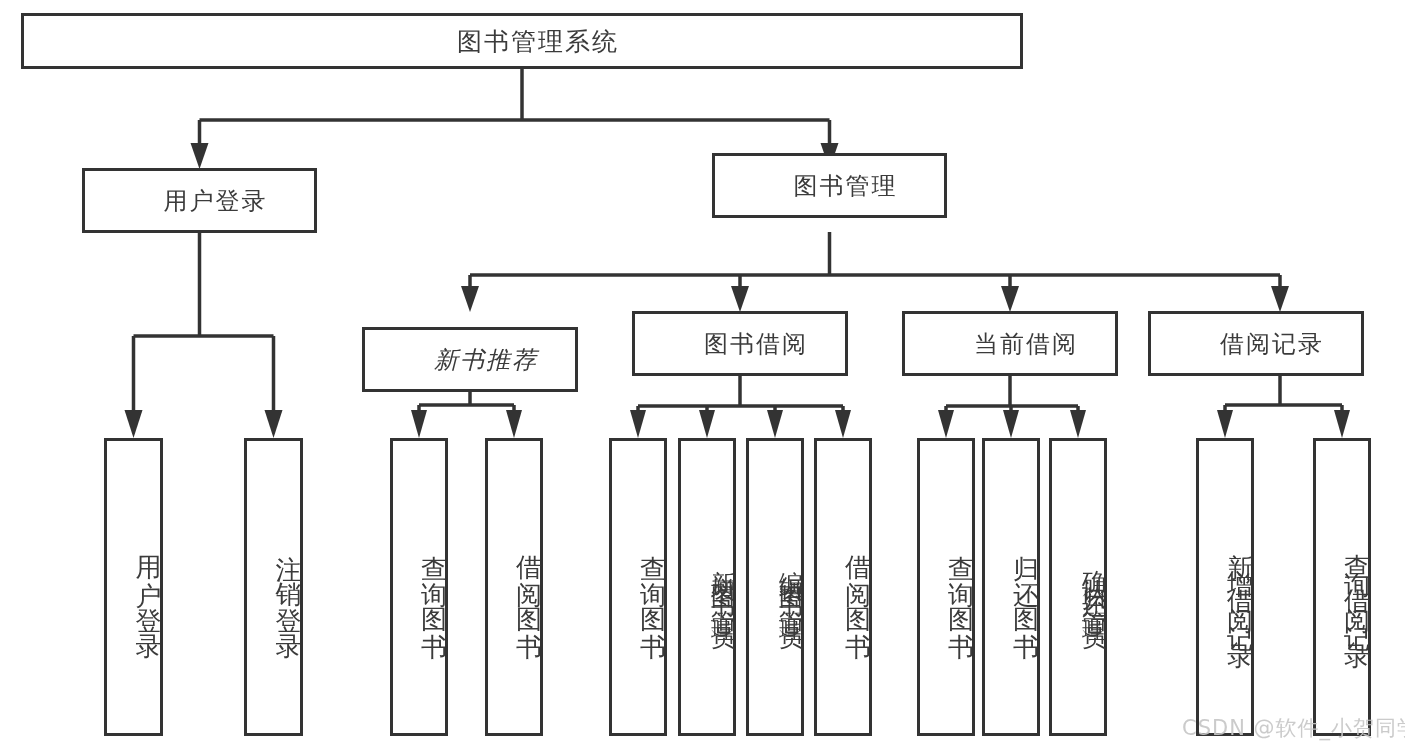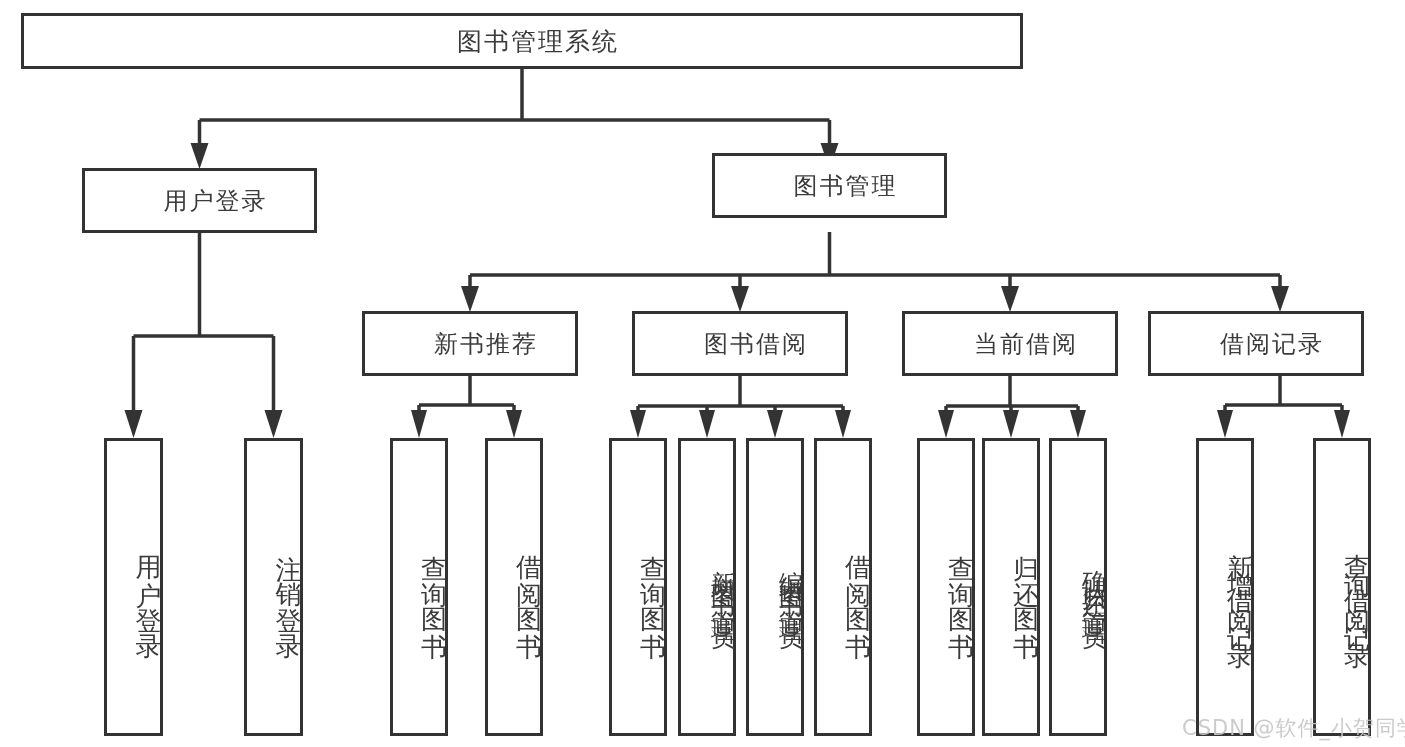--- a/index.html
+++ b/index.html
@@ -141,21 +141,21 @@
     <span class="h-label root-label">图书管理系统</span>
   </div>
 
   <div class="box" style="left:82px; top:168px; width:235px; height:65px;">
     <span class="h-label">用户登录</span>
   </div>
   <div class="box" style="left:712px; top:153px; width:235px; height:65px;">
     <span class="h-label">图书管理</span>
   </div>
 
-  <div class="box" style="left:362px; top:311px; width:216px; height:65px;">
+  <div class="box" style="left:362px; top:327px; width:216px; height:65px;font-style:italic;">
     <span class="h-label">新书推荐</span>
   </div>
   <div class="box" style="left:632px; top:311px; width:216px; height:65px;">
     <span class="h-label">图书借阅</span>
   </div>
   <div class="box" style="left:902px; top:311px; width:216px; height:65px;">
     <span class="h-label">当前借阅</span>
   </div>
   <div class="box" style="left:1148px; top:311px; width:216px; height:65px;">
     <span class="h-label">借阅记录</span>

